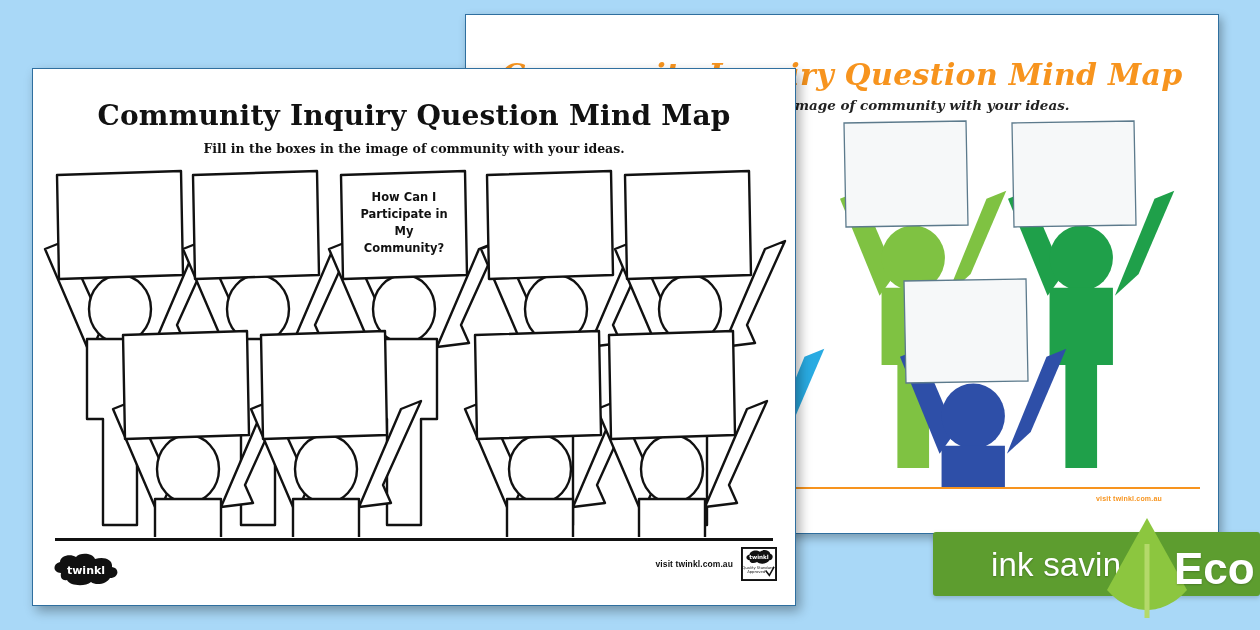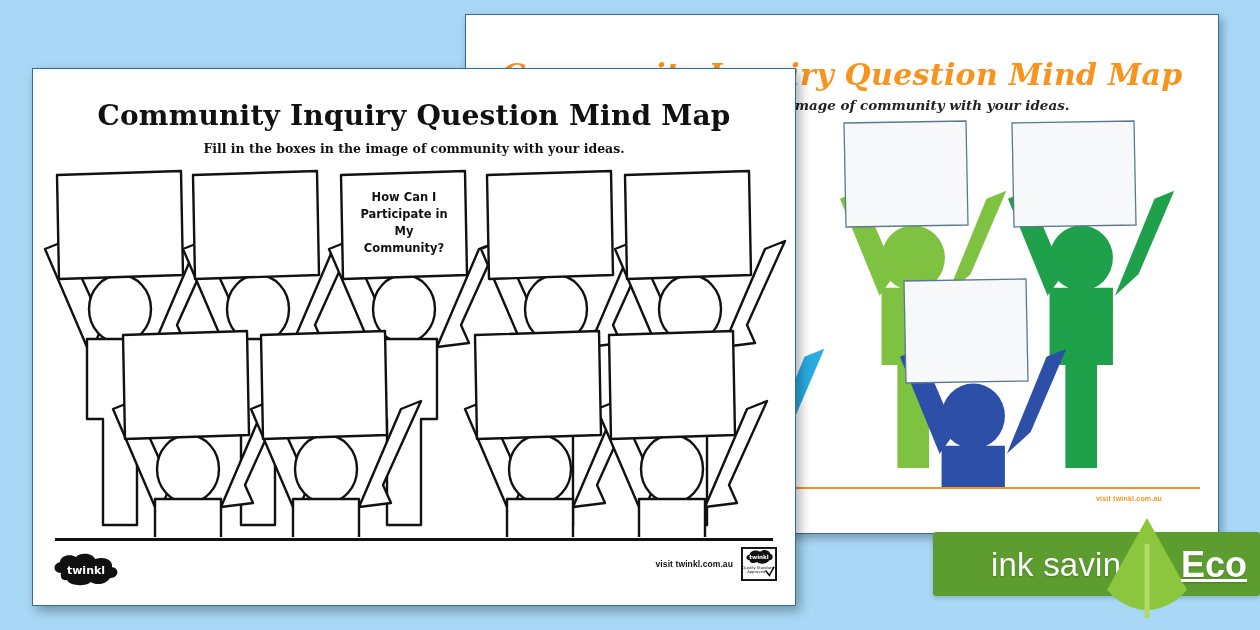--- a/index.html
+++ b/index.html
@@ -152,26 +152,25 @@
     text-shadow: 0 1px 2px rgba(0,0,0,.25);
     letter-spacing: .2px;
   }
   #eco-leaf {
     position: absolute;
     left: 162px; top: -18px;
     width: 104px; height: 104px;
   }
   #eco-word {
     position: absolute;
-    left: 248px; top: 12px;
-    font-size: 36px;
+    left: 241px; top: 12px;
+    font-size: 44px;
     font-weight: bold;
     color: #ffffff;
     text-shadow: 0 1px 2px rgba(0,0,0,.22);
-    text-decoration: underline;
   }
 </style>
 </head>
 <body>
 
 <div id="stage">
 
   <div id="back-page">
 
     <div id="back-title">Community Inquiry Question Mind Map</div>

